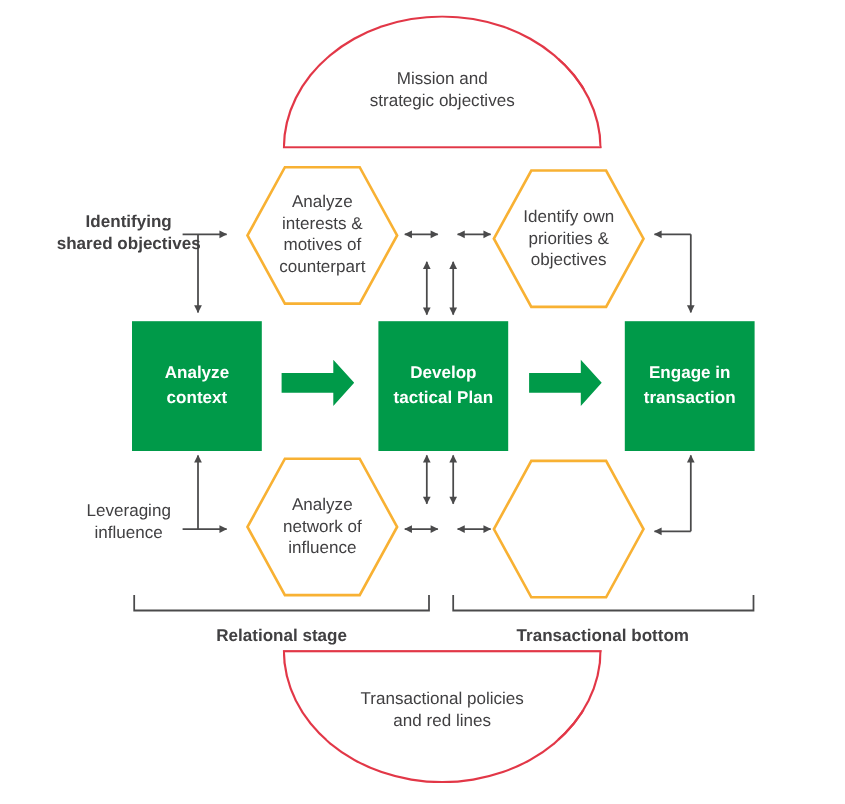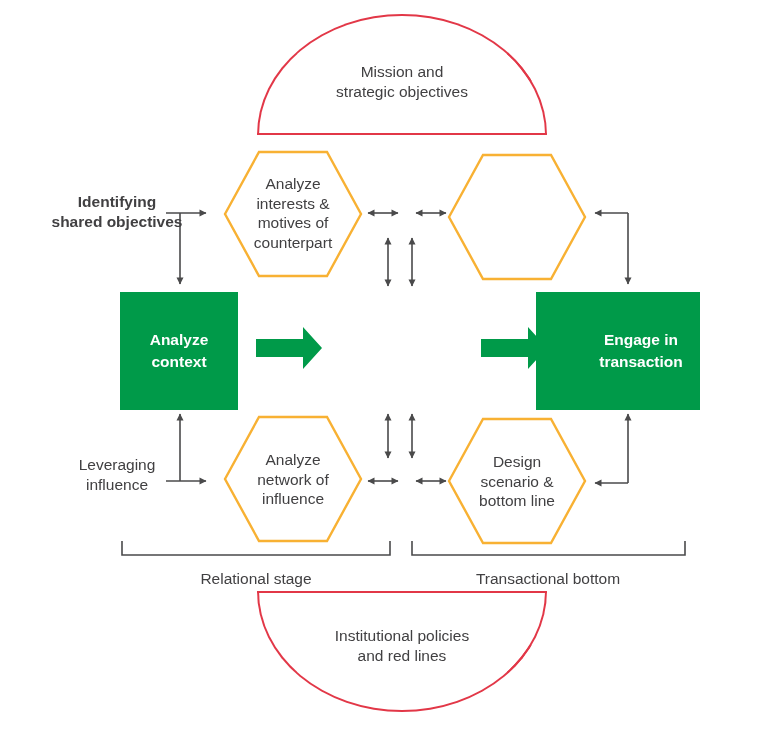--- a/index.html
+++ b/index.html
@@ -27,35 +27,35 @@
   .dome-bottom{left:257px;top:591px;border-radius:0 0 50% 50% / 0 0 100% 100%;}
   .dome-text{width:100%;text-align:center;white-space:pre-line;font-size:15.5px;line-height:1.32;}
   .dome-top .dome-text{padding-top:46px;}
   .dome-bottom .dome-text{padding-top:33px;}
 
   .gbox{position:absolute;width:118px;height:118px;background:var(--green);color:#ffffff;
         font-weight:700;font-size:15.5px;line-height:1.4;display:flex;align-items:center;
         justify-content:center;text-align:center;white-space:pre-line;}
   .gbox-1{left:120px;top:292px;}
   .gbox-2{left:344px;top:292px;}
-  .gbox-3{left:536px;top:292px;padding-left:46px;}
+  .gbox-3{left:568px;top:292px;}
 
   .hexlabel,.sidelabel,.stagelabel{position:absolute;text-align:center;white-space:pre-line;
         font-size:15.5px;line-height:1.27;}
   .hexlabel{width:130px;}
   .hexlabel-1{left:228px;top:174px;}
   .hexlabel-2{left:452px;top:188px;}
   .hexlabel-3{left:228px;top:450px;}
   .hexlabel-4{left:452px;top:452px;}
 
   .sidelabel{width:160px;}
   .sidelabel-top{left:37px;top:192px;font-weight:bold;}
   .sidelabel-bottom{left:37px;top:455px;}
 
-  .stagelabel{width:200px;}
+  .stagelabel{width:200px;font-weight:bold;}
   .stagelabel-left{left:156px;top:569px;}
   .stagelabel-right{left:448px;top:569px;}
 </style>
 </head>
 <body>
 
 <div class="canvas">
 
   <svg class="overlay" width="768" height="731" viewBox="0 0 768 731">
     <defs>
@@ -97,39 +97,41 @@
     <path class="bracket" d="M 122,541 V 555 H 390 V 541"></path>
     <path class="bracket" d="M 412,541 V 555 H 685 V 541"></path>
   </svg>
 
   <div class="dome dome-top">
     <div class="dome-text">Mission and
 strategic objectives</div>
   </div>
 
   <div class="dome dome-bottom">
-    <div class="dome-text">Institutional policies
+    <div class="dome-text">Transactional policies
 and red lines</div>
   </div>
 
   <div class="gbox gbox-1">Analyze
 context</div>
+  <div class="gbox gbox-2">Develop
+tactical Plan</div>
   <div class="gbox gbox-3">Engage in
 transaction</div>
 
   <div class="hexlabel hexlabel-1">Analyze
 interests &amp;
 motives of
 counterpart</div>
+  <div class="hexlabel hexlabel-2">Identify own
+priorities &amp;
+objectives</div>
   <div class="hexlabel hexlabel-3">Analyze
 network of
 influence</div>
-  <div class="hexlabel hexlabel-4">Design
-scenario &amp;
-bottom line</div>
 
   <div class="sidelabel sidelabel-top">Identifying
 shared objectives</div>
   <div class="sidelabel sidelabel-bottom">Leveraging
 influence</div>
 
   <div class="stagelabel stagelabel-left">Relational stage</div>
   <div class="stagelabel stagelabel-right">Transactional bottom</div>
 
 </div>

